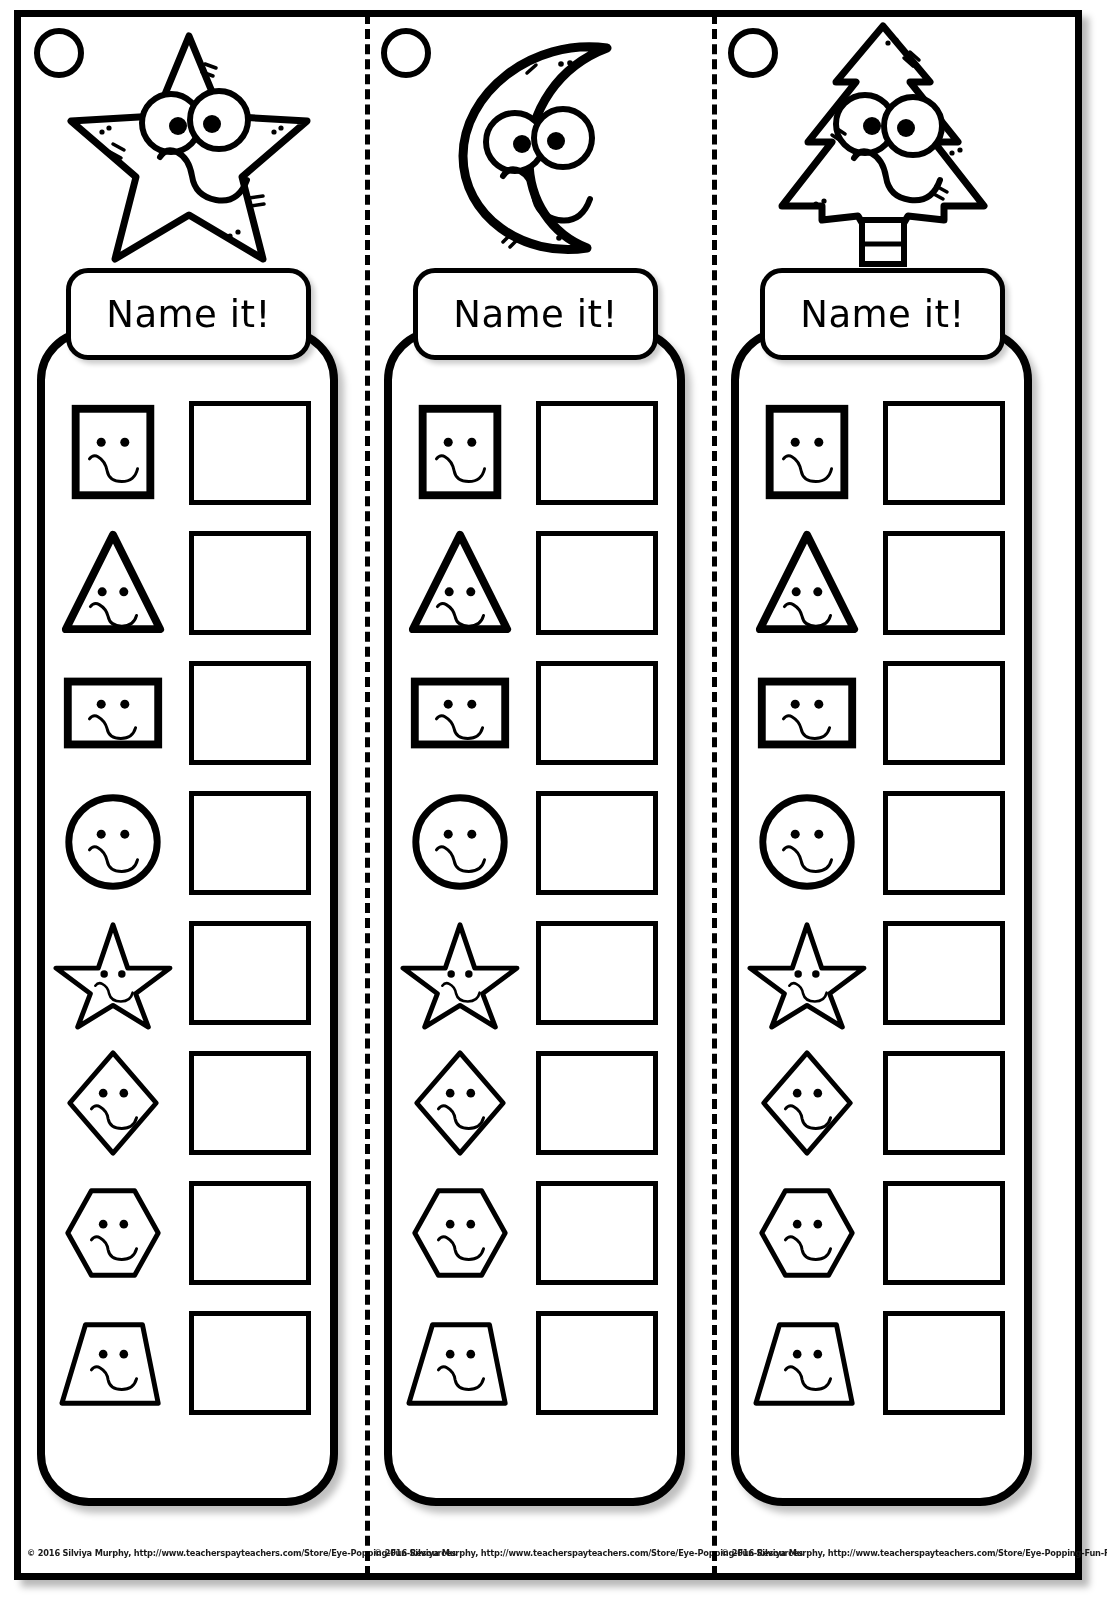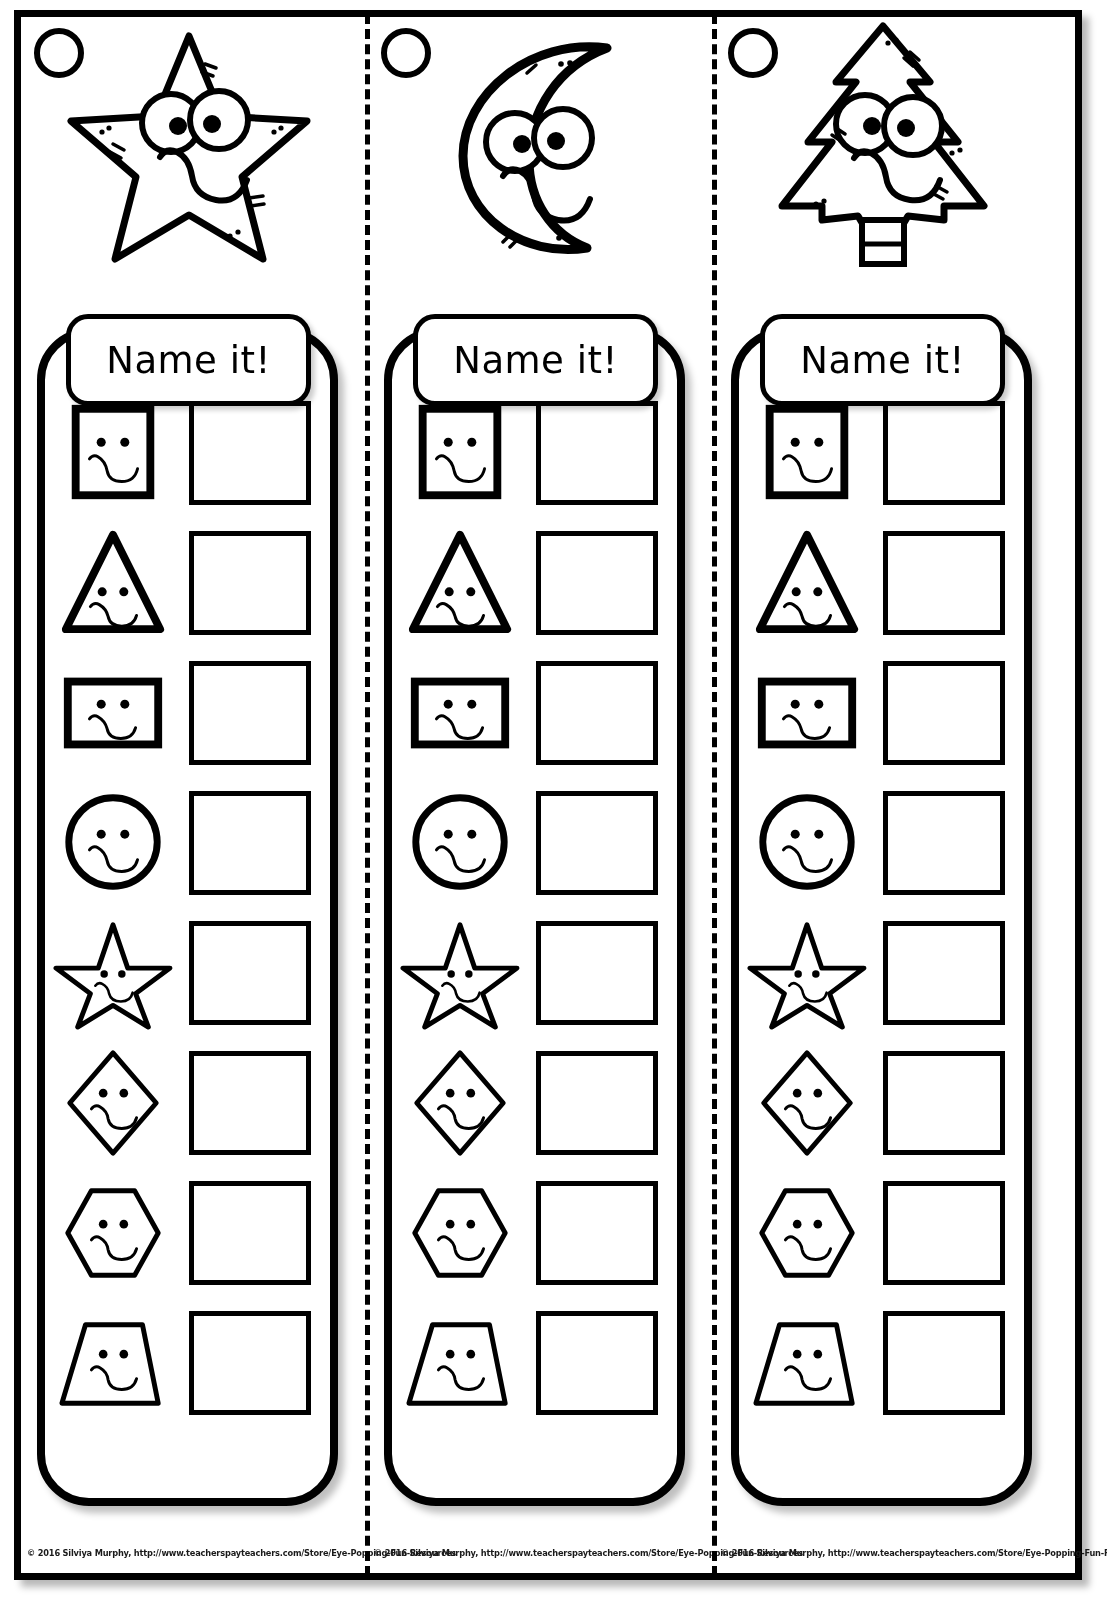--- a/index.html
+++ b/index.html
@@ -108,21 +108,20 @@
     width: 245px;
     height: 92px;
     border: 5px solid #000;
     border-radius: 22px;
     background: #fff;
     z-index: 10;
     display: flex;
     align-items: center;
     justify-content: center;
     box-shadow: 4px 4px 5px rgba(0,0,0,0.20);
-    margin-top: 46px;
   }
   .banner-text {
     font-family: "DejaVu Sans", sans-serif;
     font-size: 37px;
     font-weight: 400;
     letter-spacing: 0.5px;
     color: #000;
     white-space: nowrap;
   }
 

